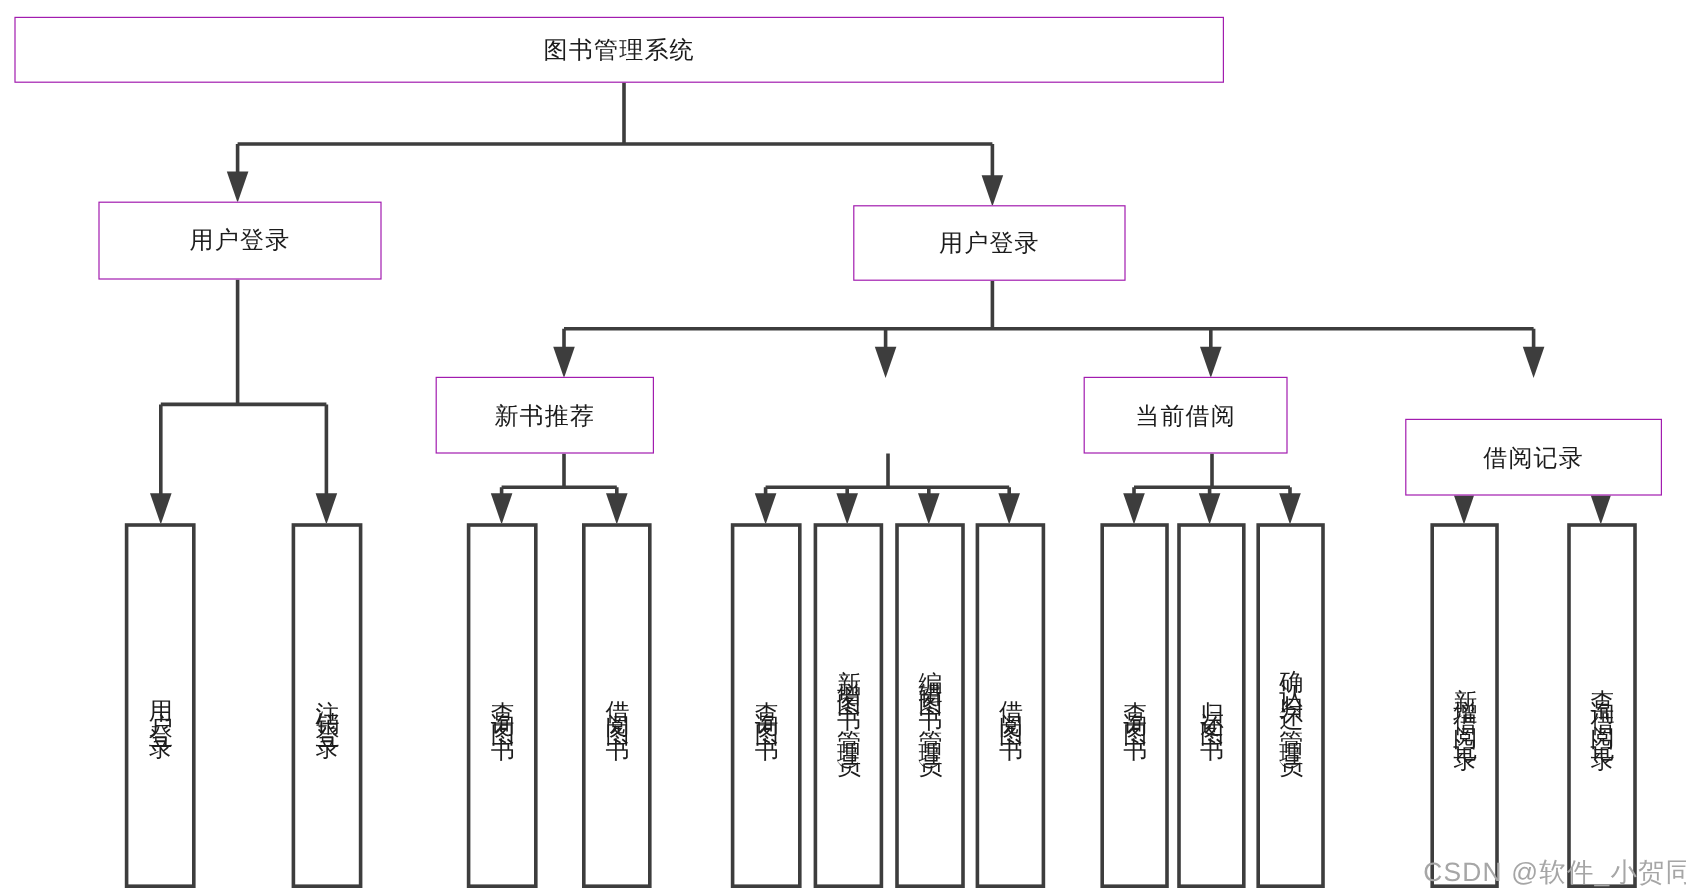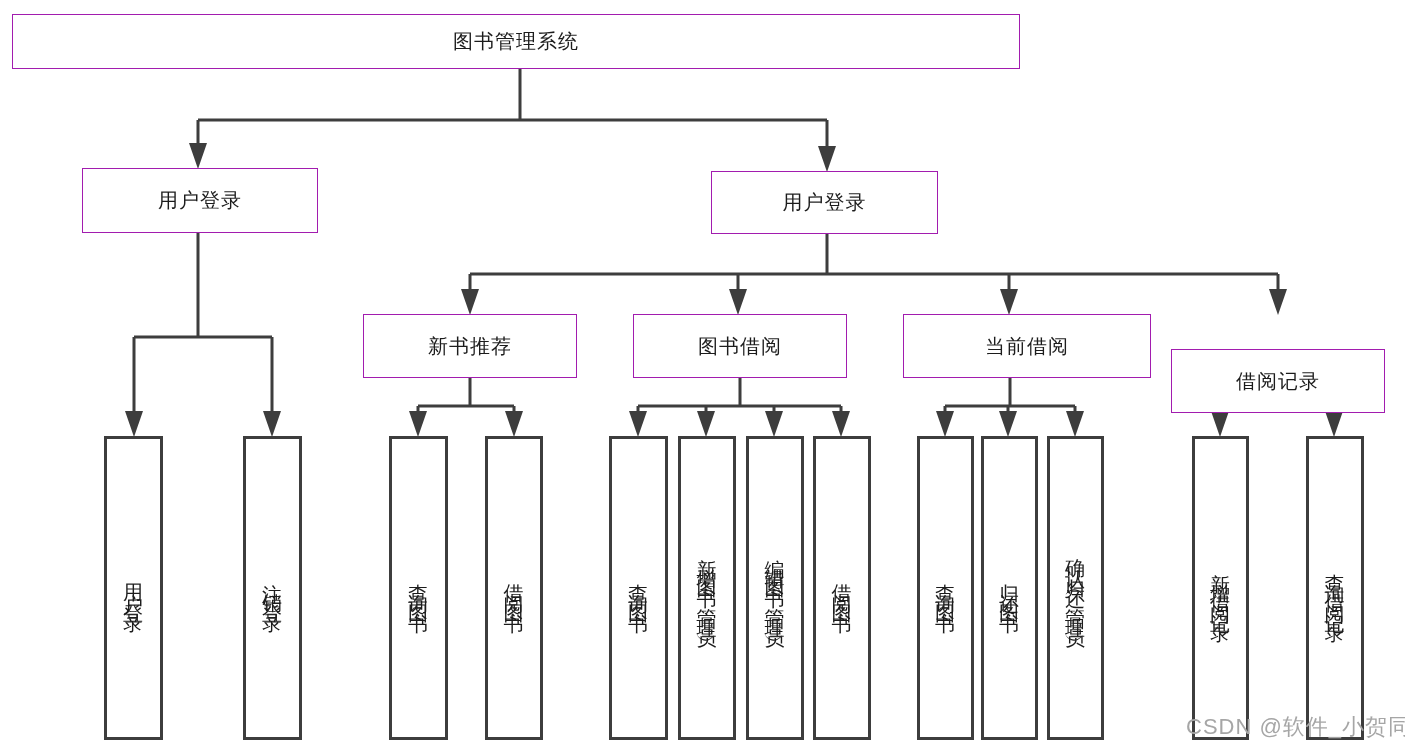--- a/index.html
+++ b/index.html
@@ -132,27 +132,24 @@
     <span class="hlabel">图书管理系统</span>
   </div>
 
   <div class="hbox" style="left:82px; top:168px; width:236px; height:65px;">
     <span class="hlabel">用户登录</span>
   </div>
   <div class="hbox" style="left:711px; top:171px; width:227px; height:63px;">
     <span class="hlabel">用户登录</span>
   </div>
 
-  <div class="hbox" style="left:363px; top:314px; width:214px; height:64px;">
+  <div class="hbox" style="left:363px; top:314px; width:182px; height:64px;">
     <span class="hlabel">新书推荐</span>
   </div>
-  <div class="hbox" style="left:633px; top:314px; width:214px; height:64px;">
-    <span class="hlabel">图书借阅</span>
-  </div>
-  <div class="hbox" style="left:903px; top:314px; width:248px; height:64px;">
+  <div class="hbox" style="left:903px; top:314px; width:170px; height:64px;">
     <span class="hlabel">当前借阅</span>
   </div>
   <div class="hbox" style="left:1171px; top:314px; width:214px; height:64px;margin-top:35px;">
     <span class="hlabel">借阅记录</span>
   </div>
 
   <div class="vbox" style="left:104px; width:59px;">
     <span class="vlabel">用户登录</span>
   </div>
   <div class="vbox" style="left:243px; width:59px;">

